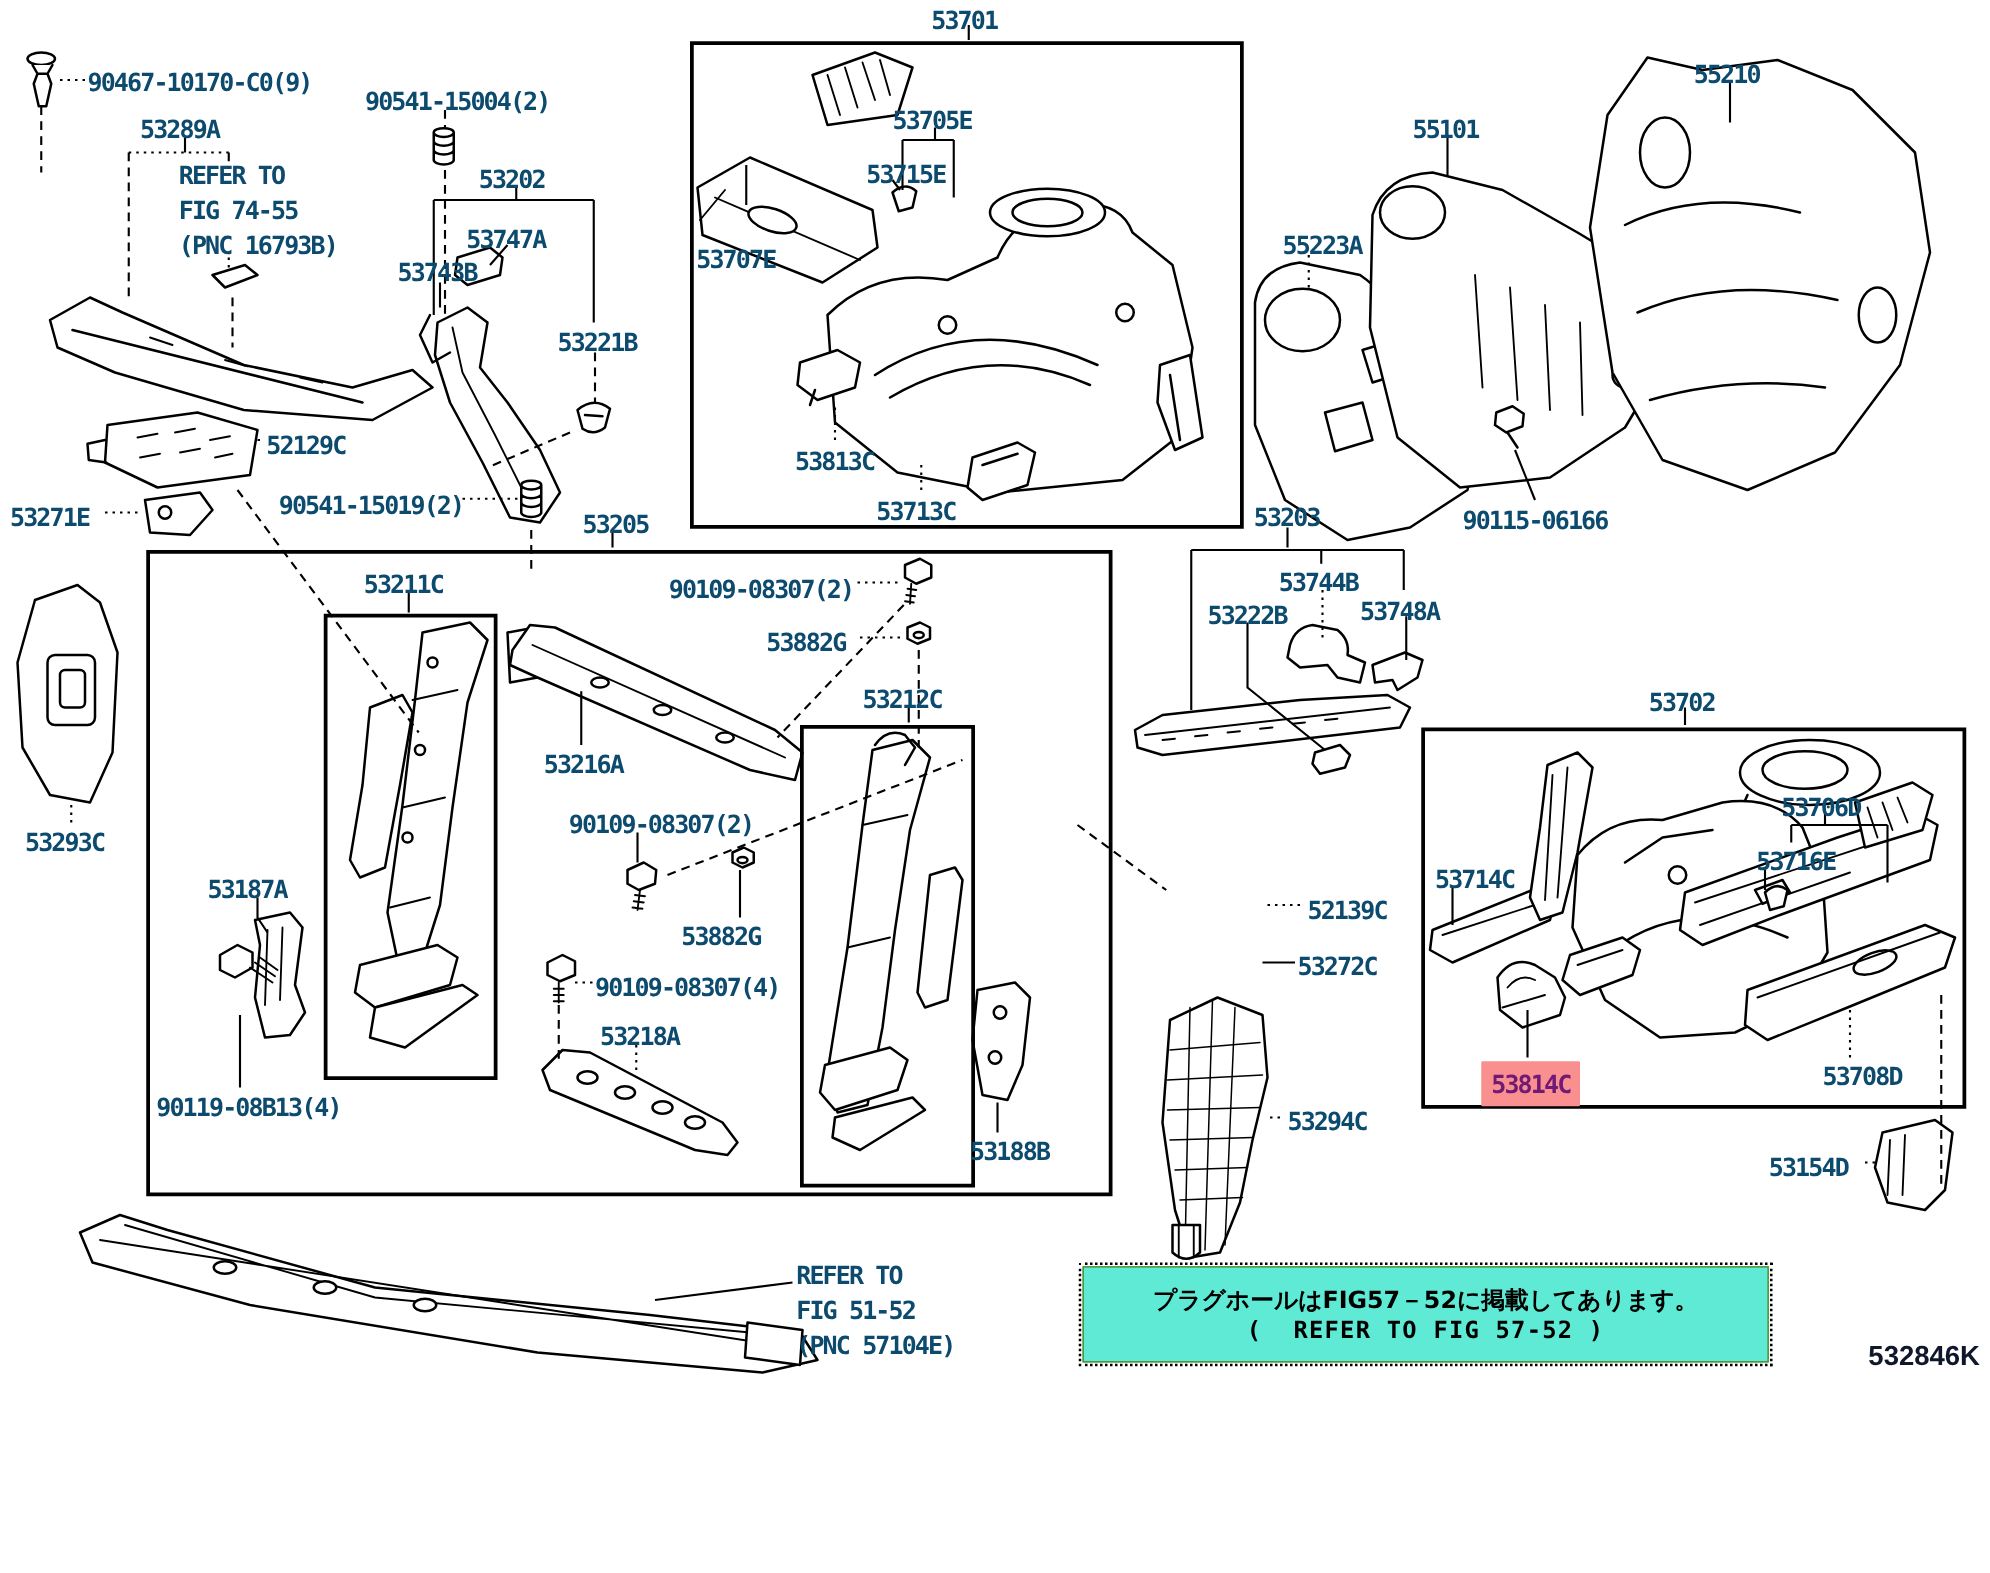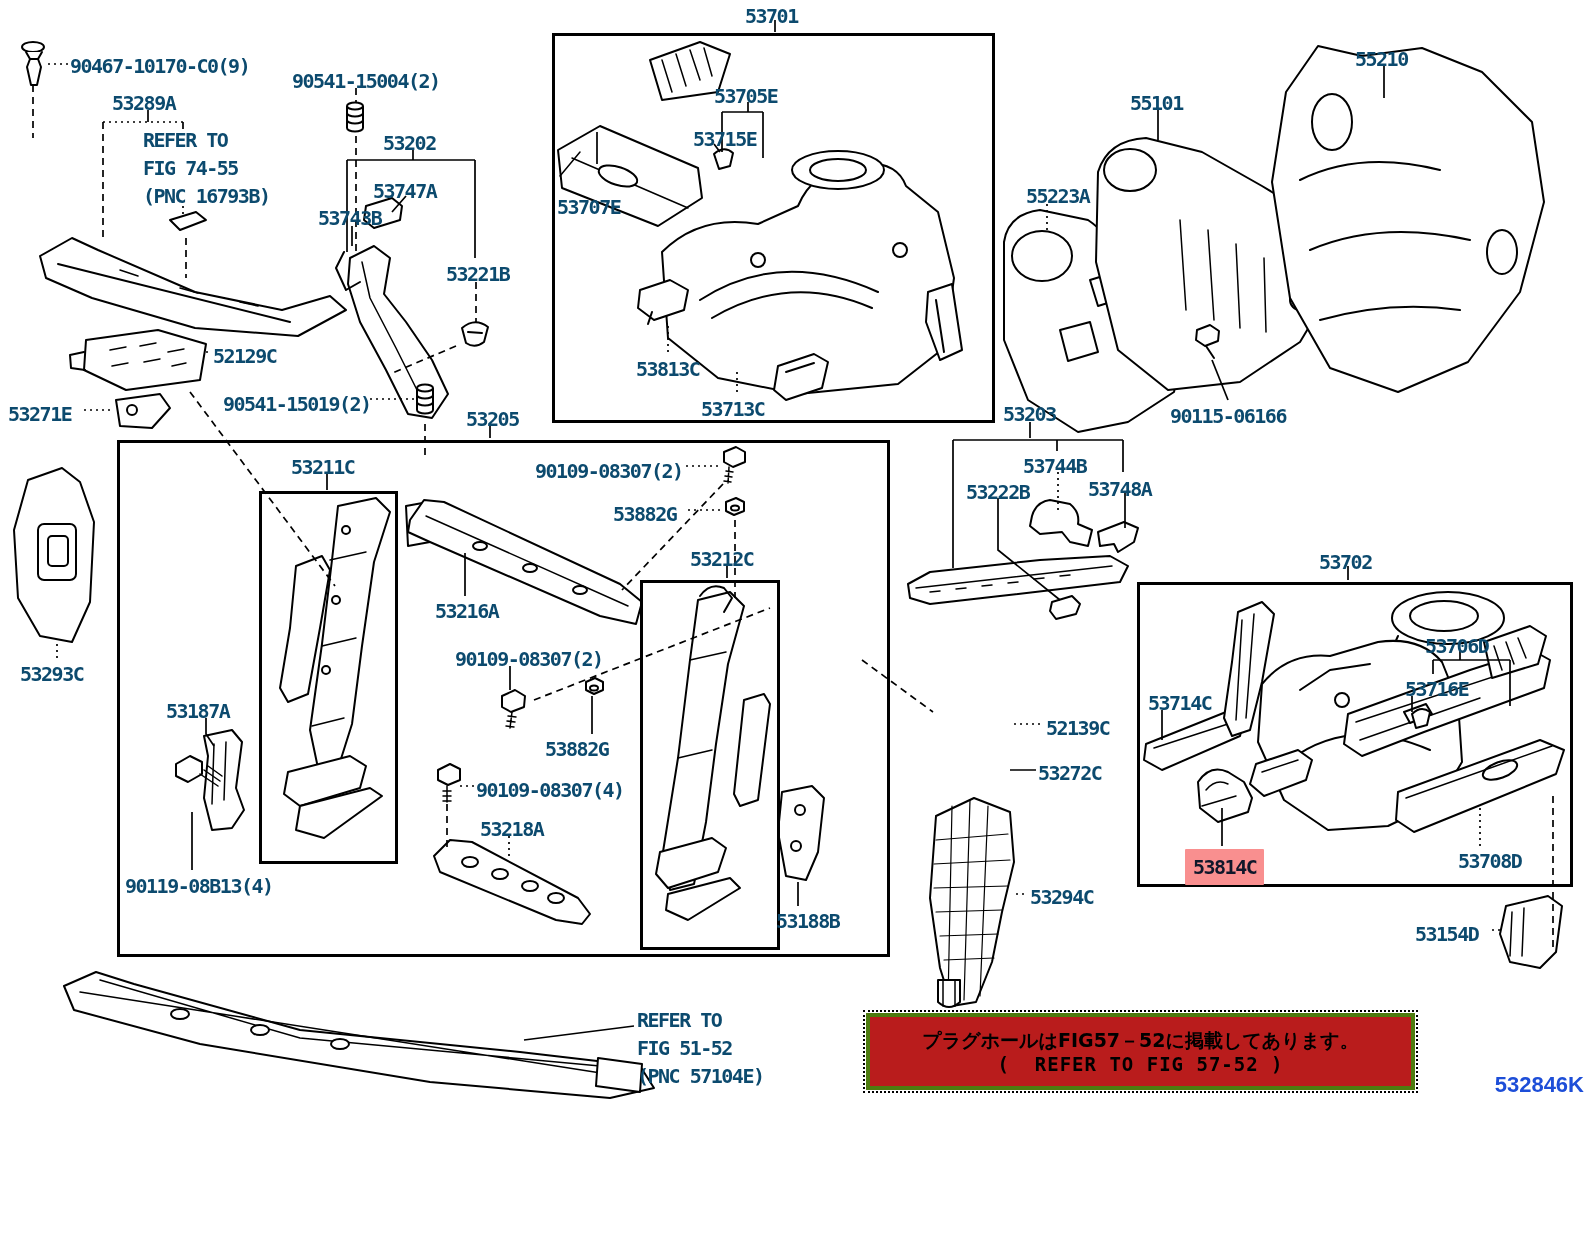--- a/index.html
+++ b/index.html
@@ -4,27 +4,27 @@
 <style>
   html,body{margin:0;padding:0;background:#fff}
   #stage{position:relative;width:1592px;height:1258px;background:#fff;overflow:hidden;
          font-family:"DejaVu Sans Mono",monospace}
   #artwork{position:absolute;left:0;top:0;pointer-events:none}
   .gbox{position:absolute;border:3px solid #000;box-sizing:border-box}
   .plabel{position:absolute;font:700 20px "DejaVu Sans Mono",monospace;letter-spacing:-1.5px;
           color:#0c4a6e;white-space:nowrap;line-height:1.3;cursor:pointer}
   .plabel.hl{padding:5px 8px;border-radius:1px}
   .plabel .ln{white-space:nowrap;line-height:28px}
-  #note-box{position:absolute;left:866px;top:1013px;width:549px;height:77px;background:#b91c1c;
-            border:4px solid #4d7c0f;outline:2px dotted #000;outline-offset:1px;box-sizing:border-box;
+  #note-box{position:absolute;left:866px;top:1013px;width:549px;height:77px;background:#5eead4;
+            border:1px solid #4d7c0f;outline:2px dotted #000;outline-offset:1px;box-sizing:border-box;
             display:flex;flex-direction:column;justify-content:center;align-items:center}
   .note-line1{font:700 19px "DejaVu Sans",sans-serif;line-height:24px}
   .note-line2{font:700 18px "Liberation Sans",sans-serif;letter-spacing:.6px;line-height:23px}
   .note-line3{font:700 19px "DejaVu Sans Mono",monospace;white-space:pre;letter-spacing:1px;line-height:24px}
-  #corner-code{position:absolute;right:8px;top:1072px;font:700 22px "Liberation Sans",sans-serif;color:#1d4ed8}
+  #corner-code{position:absolute;right:8px;top:1072px;font:700 22px "Liberation Sans",sans-serif;color:#0f172a}
   #footer-bar{position:absolute;left:0;top:1100px;width:1592px;height:158px;
               display:flex;align-items:center;justify-content:center;gap:78px}
   .footer-text{font:400 64px "Liberation Sans",sans-serif;transform:scaleX(.93);letter-spacing:-1px;white-space:pre}
 </style>
 </head>
 <body>
 
 <div id="stage">
 
   <svg id="artwork" width="1592" height="1258" viewBox="0 0 1592 1258">
@@ -366,21 +366,21 @@
       <div class="plabel" style="left: 480px; top: 816px;">53218A</div>
       <div class="plabel" style="left: 776px; top: 908px;">53188B</div>
       <div class="plabel" style="left: 20px; top: 661px;">53293C</div>
       <div class="plabel" style="left: 1030px; top: 884px;">53294C</div>
       <div class="plabel" style="left: 1046px; top: 715px;">52139C</div>
       <div class="plabel" style="left: 1038px; top: 760px;">53272C</div>
       <div class="plabel" style="left: 1148px; top: 690px;">53714C</div>
       <div class="plabel" style="left: 1425px; top: 633px;">53706D</div>
       <div class="plabel" style="left: 1405px; top: 676px;">53716E</div>
       <div class="plabel" style="left: 1458px; top: 848px;">53708D</div>
-      <div class="plabel hl" style="left: 1185px; top: 849px; background: rgb(249, 143, 143); color: #0f172a;">53814C</div>
+      <div class="plabel hl" style="left: 1185px; top: 849px; background: rgb(249, 143, 143); color: #701a75;">53814C</div>
       <div class="plabel" style="left: 1415px; top: 921px;">53154D</div>
       <div class="plabel" style="left: 637px; top: 1006px;">
         <div class="ln">REFER TO</div>
         <div class="ln">FIG 51-52</div>
         <div class="ln">(PNC 57104E)</div>
       </div>
     </div>
 
   <div id="note-box">
     <div class="note-line1">プラグホールはFIG57－52に掲載してあります。</div>

